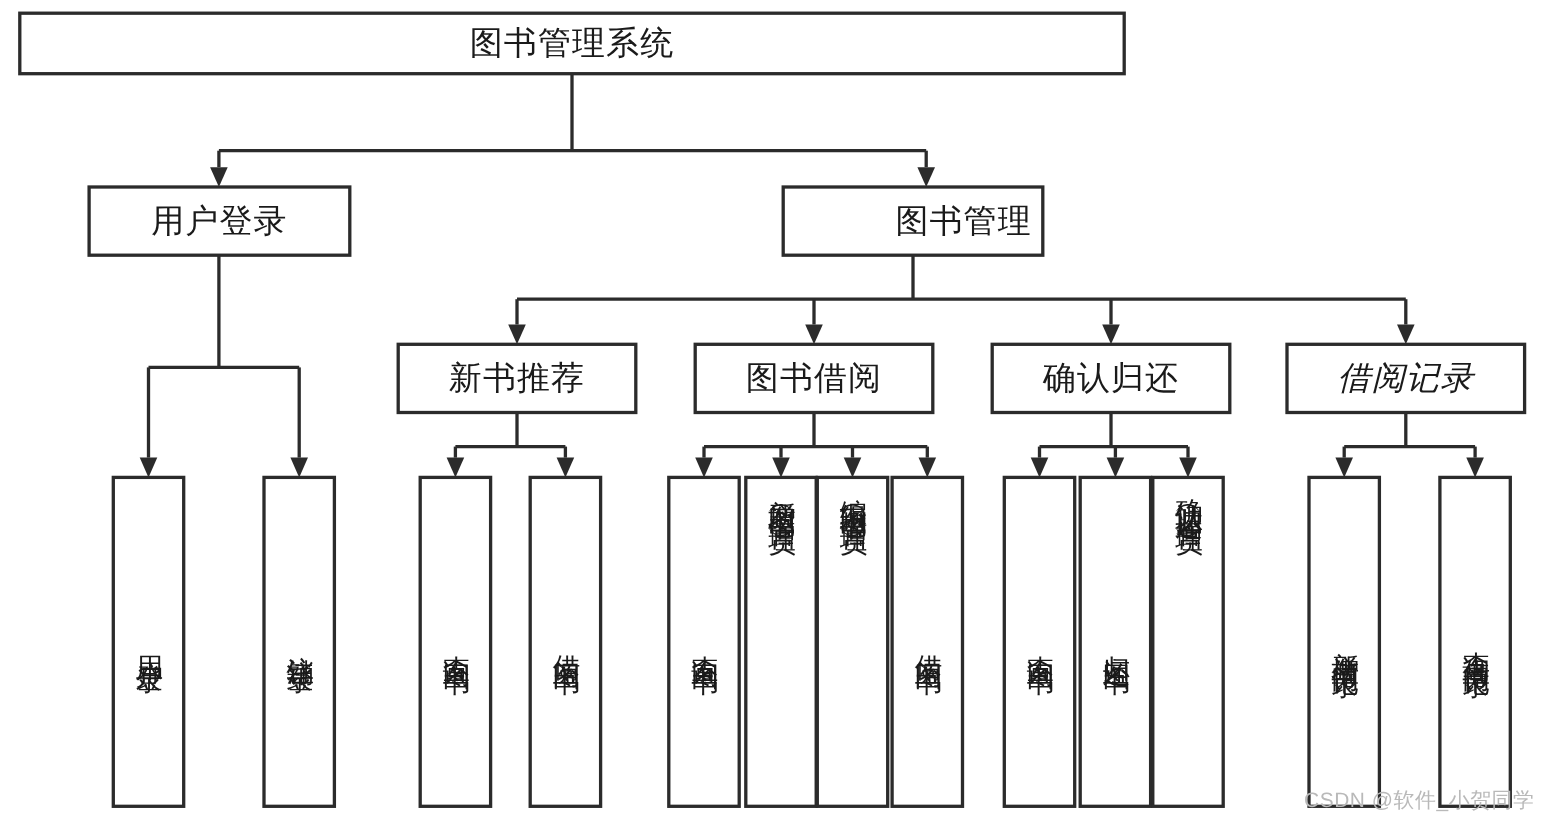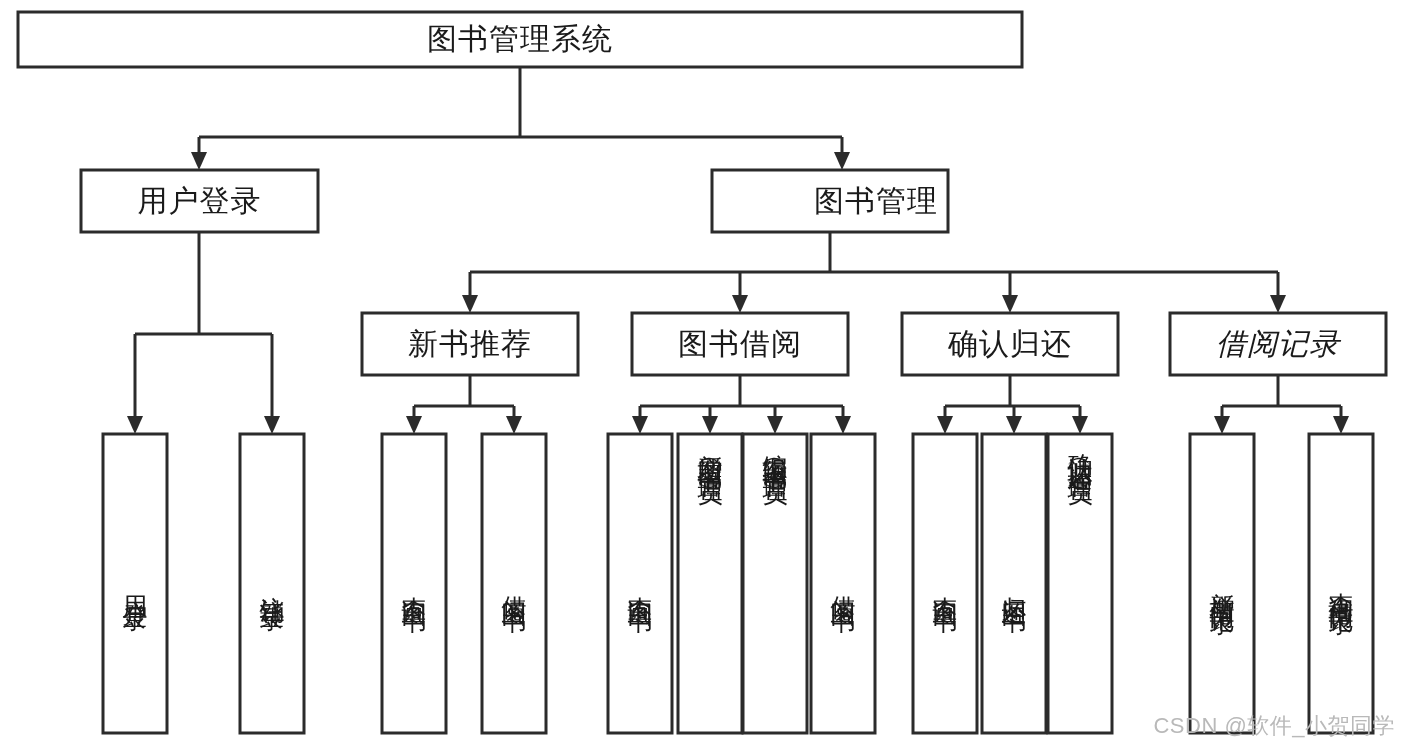--- a/index.html
+++ b/index.html
@@ -69,21 +69,21 @@
     font-size: 30px;
     color: #1a1a1a;
     letter-spacing: 1px;
     white-space: nowrap;
   }
   .watermark {
     position: absolute;
     right: 10px;
     bottom: 6px;
     font-family: "Liberation Sans", "DejaVu Sans", sans-serif;
-    font-size: 22px;
+    font-size: 19px;
     color: #b9b9b9;
     letter-spacing: 0.5px;
     white-space: nowrap;
     pointer-events: none;
   }
 </style>
 </head>
 <body>
 
 <div id="diagram-root">

